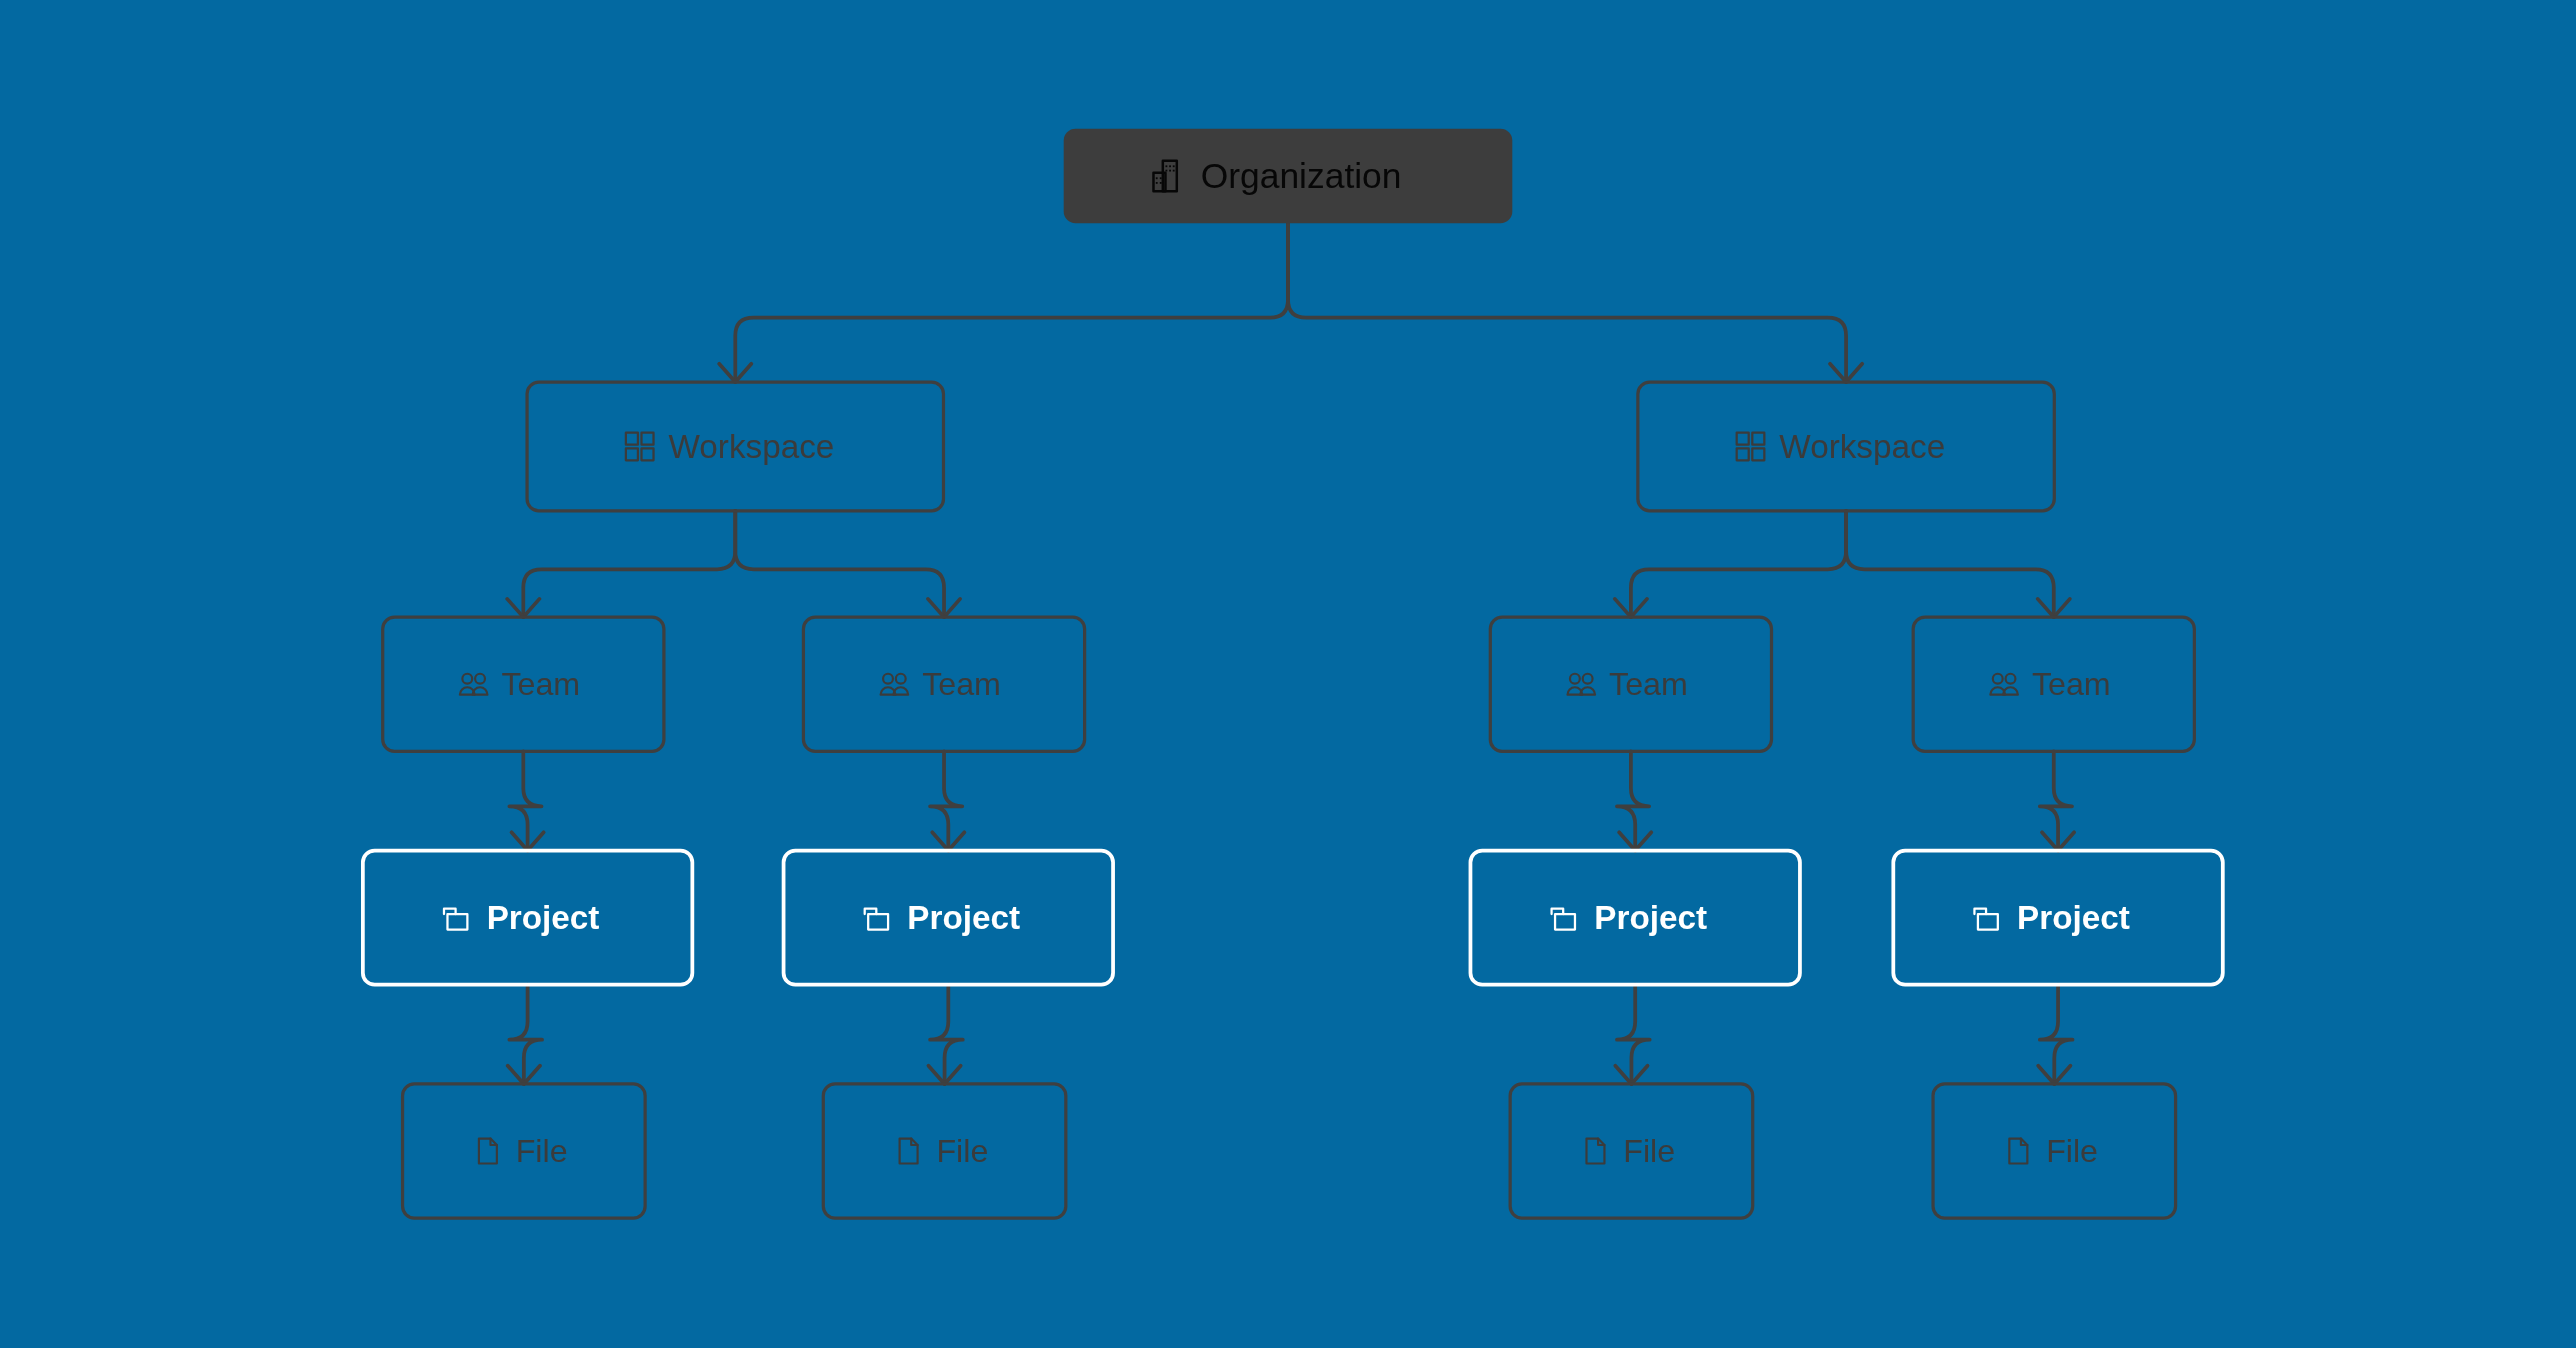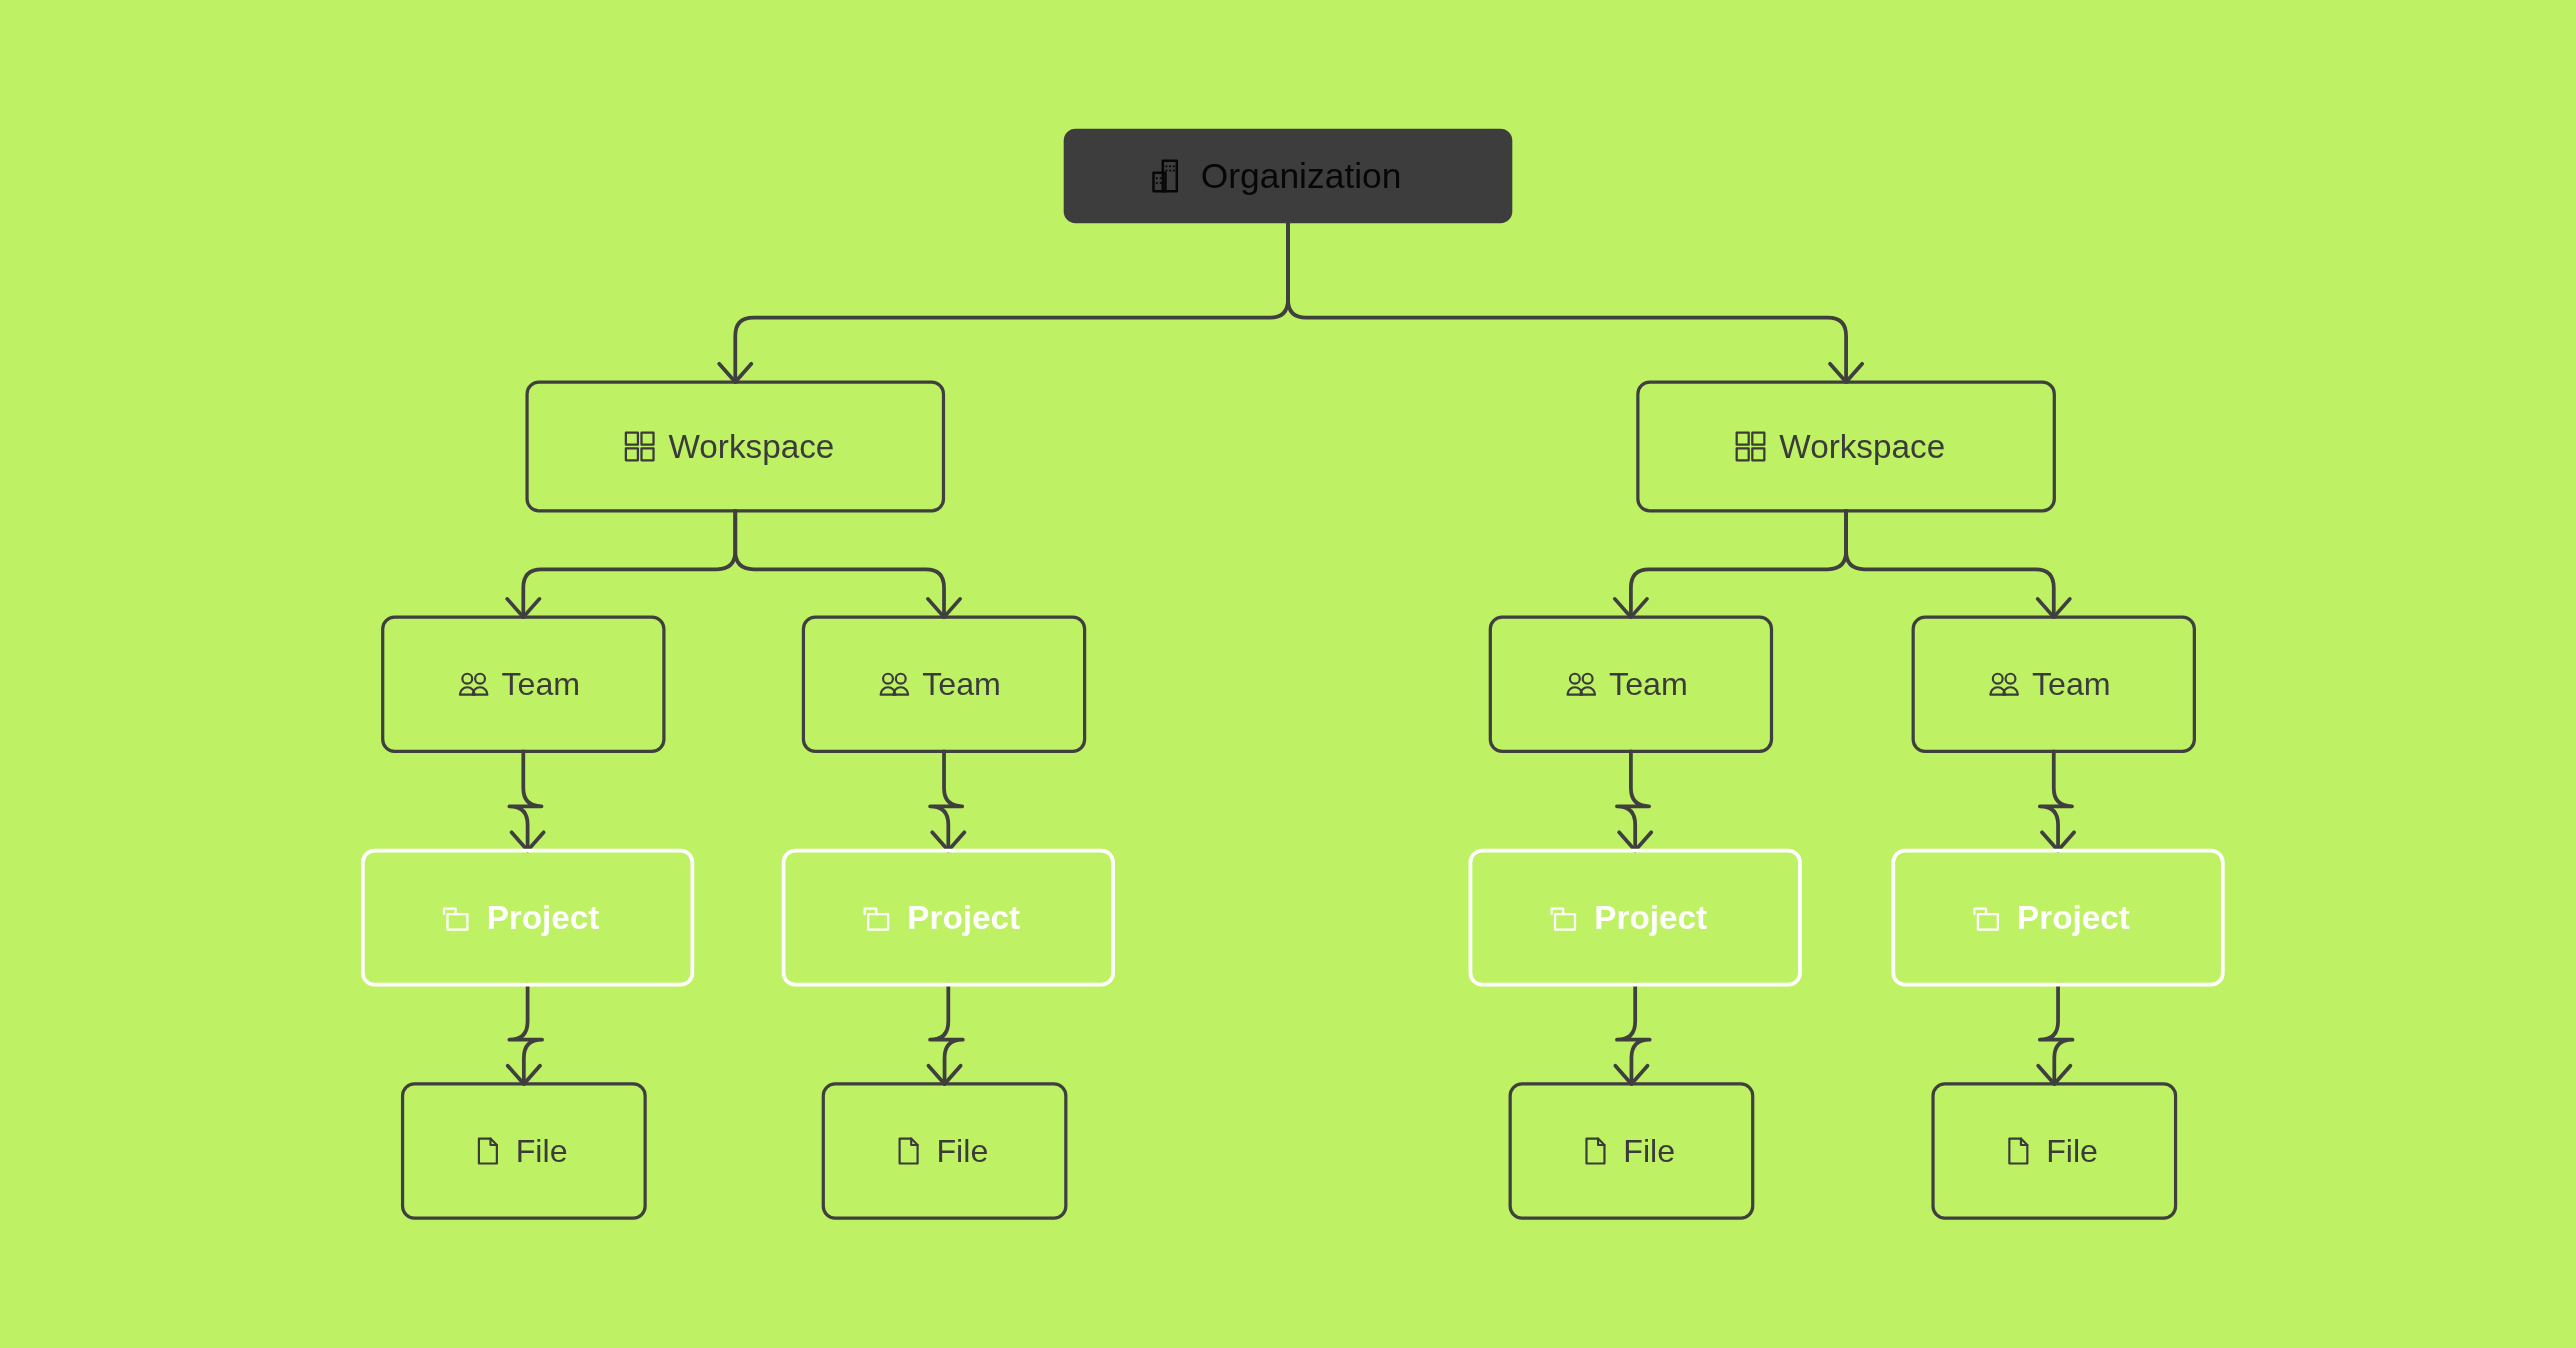--- a/index.html
+++ b/index.html
@@ -10,21 +10,21 @@
   body {
     width: 2576px;
     height: 1348px;
     overflow: hidden;
     font-family: "Liberation Sans", sans-serif;
   }
   #diagram-root {
     position: relative;
     width: 2576px;
     height: 1348px;
-    background: #bef264;
+    background: #0369a1;
   }
   svg.layer {
     position: absolute;
     inset: 0;
     width: 2576px;
     height: 1348px;
     display: block;
   }
   .node-label {
     font-family: "Liberation Sans", sans-serif;

